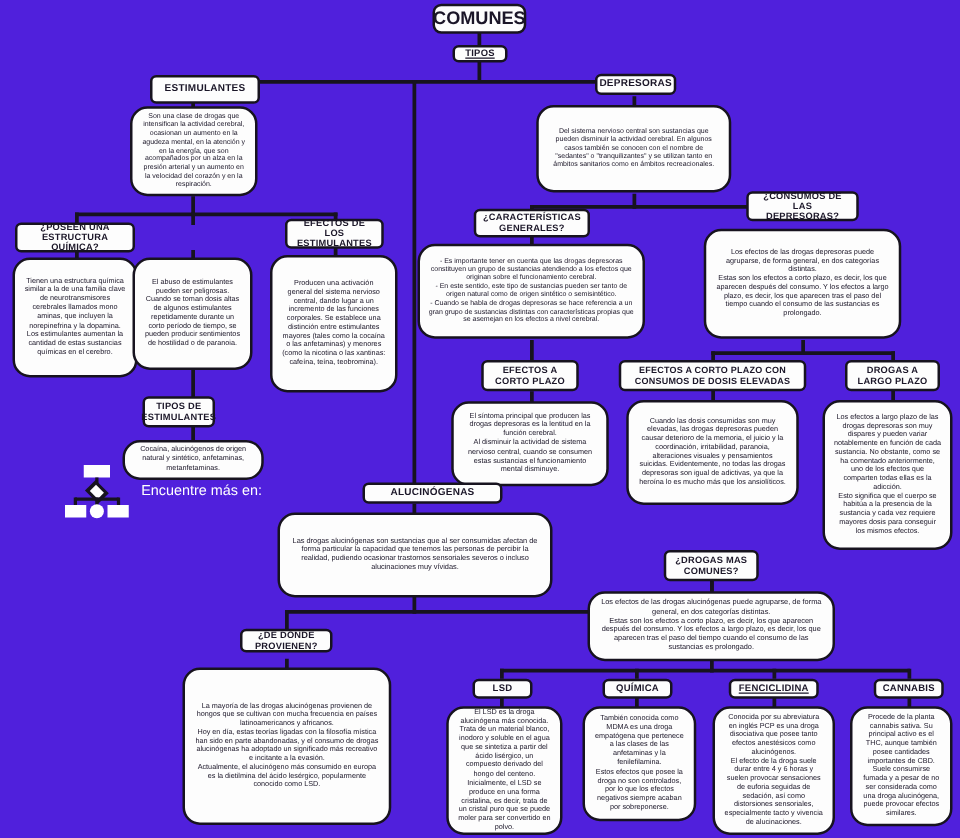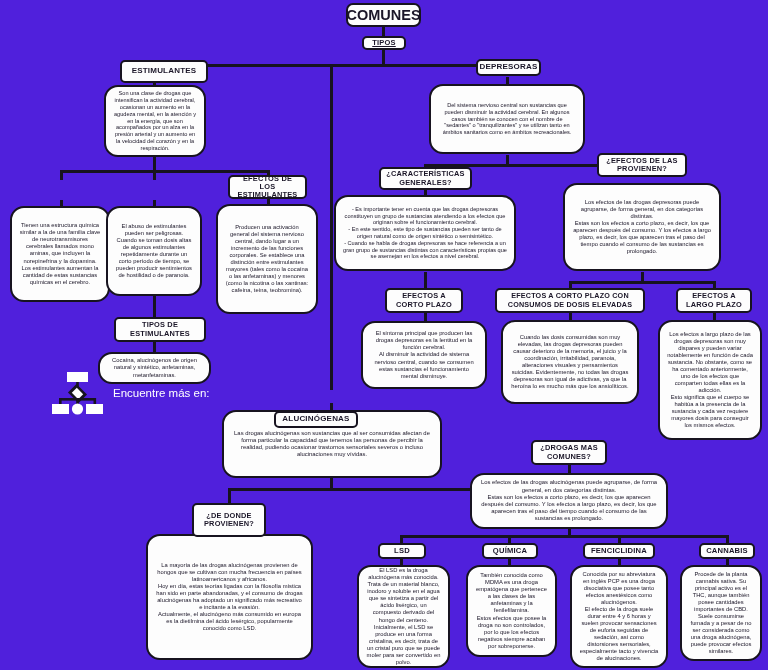--- a/index.html
+++ b/index.html
@@ -134,72 +134,73 @@
   <div class="ln" style="left:618px; top:558px; width:3px; height:8px;"></div>
   <div class="ln" style="left:726px; top:558px; width:3px; height:8px;"></div>
 
   <div class="node title" style="left:346px; top:3px; width:75px; height:24px; font-size:14.5px;">COMUNES</div>
 
   <div class="node label" style="left:362px; top:36px; width:44px; height:14px; font-size:7.5px;text-decoration:underline;">TIPOS</div>
 
   <div class="node label" style="left:96px; top:60px; width:88px; height:23px; font-size:8px;margin-left:24px;">ESTIMULANTES</div>
   <div class="node body" style="left:104px; top:85px; width:102px; height:72px; font-size:5.6px;">Son una clase de drogas que intensifican la actividad cerebral, ocasionan un aumento en la agudeza mental, en la atención y en la energía, que son acompañados por un alza en la presión arterial y un aumento en la velocidad del corazón y en la respiración.</div>
 
+  <div class="node label" style="left:12px; top:178px; width:96px; height:24px; font-size:7.4px;">¿POSEEN UNA ESTRUCTURA QUÍMICA?</div>
   <div class="node body" style="left:10px; top:206px; width:100px; height:96px; font-size:5.8px;">Tienen una estructura química similar a la de una familia clave de neurotransmisores cerebrales llamados mono aminas, que incluyen la norepinefrina y la dopamina. Los estimulantes aumentan la cantidad de estas sustancias químicas en el cerebro.</div>
 
   <div class="node body" style="left:106px; top:206px; width:96px; height:90px; font-size:5.8px;">El abuso de estimulantes pueden ser peligrosas. Cuando se toman dosis altas de algunos estimulantes repetidamente durante un corto período de tiempo, se pueden producir sentimientos de hostilidad o de paranoia.</div>
-  <div class="node label" style="left:114px; top:317px; width:92px; height:25px; font-size:7.4px;">TIPOS DE ESTIMULANTES</div>
+  <div class="node label" style="left:114px; top:317px; width:58px; height:25px; font-size:7.4px;">TIPOS DE ESTIMULANTES</div>
   <div class="node body" style="left:98px; top:352px; width:113px; height:32px; font-size:5.8px;">Cocaína, alucinógenos de origen natural y sintético, anfetaminas, metanfetaminas.</div>
 
   <div class="node label" style="left:228px; top:175px; width:79px; height:24px; font-size:7.4px;">EFECTOS DE LOS ESTIMULANTES</div>
   <div class="node body" style="left:216px; top:204px; width:102px; height:110px; font-size:5.8px;">Producen una activación general del sistema nervioso central, dando lugar a un incremento de las funciones corporales. Se establece una distinción entre estimulantes mayores (tales como la cocaína o las anfetaminas) y menores (como la nicotina o las xantinas: cafeína, teína, teobromina).</div>
 
   <div class="node label" style="left:476px; top:59px; width:65px; height:17px; font-size:8px;">DEPRESORAS</div>
   <div class="node body" style="left:429px; top:84px; width:156px; height:70px; font-size:5.6px;">Del sistema nervioso central son sustancias que pueden disminuir la actividad cerebral. En algunos casos también se conocen con el nombre de "sedantes" o "tranquilizantes" y se utilizan tanto en ámbitos sanitarios como en ámbitos recreacionales.</div>
 
   <div class="node label" style="left:379px; top:167px; width:93px; height:23px; font-size:7.4px;">¿CARACTERÍSTICAS GENERALES?</div>
   <div class="node body" style="left:334px; top:195px; width:182px; height:76px; font-size:5.6px; white-space:pre-line;">- Es importante tener en cuenta que las drogas depresoras constituyen un grupo de sustancias atendiendo a los efectos que originan sobre el funcionamiento cerebral.
 - En este sentido, este tipo de sustancias pueden ser tanto de origen natural como de origen sintético o semisintético.
 - Cuando se habla de drogas depresoras se hace referencia a un gran grupo de sustancias distintas con características propias que se asemejan en los efectos a nivel cerebral.</div>
   <div class="node label" style="left:385px; top:288px; width:78px; height:25px; font-size:7.4px;">EFECTOS A CORTO PLAZO</div>
   <div class="node body" style="left:361px; top:321px; width:126px; height:68px; font-size:5.8px; white-space:pre-line;">El síntoma principal que producen las drogas depresoras es la lentitud en la función cerebral.
 Al disminuir la actividad de sistema nervioso central, cuando se consumen estas sustancias el funcionamiento mental disminuye.</div>
 
-  <div class="node label" style="left:597px; top:153px; width:90px; height:24px; font-size:7.4px;">¿EFECTOS DE LAS PROVIENEN?</div>
+  <div class="node label" style="left:597px; top:153px; width:90px; height:24px; font-size:7.4px;">¿CONSUMOS DE LAS DEPRESORAS?</div>
   <div class="node body" style="left:563px; top:183px; width:158px; height:88px; font-size:5.8px; white-space:pre-line;">Los efectos de las drogas depresoras puede agruparse, de forma general, en dos categorías distintas.
 Estas son los efectos a corto plazo, es decir, los que aparecen después del consumo. Y los efectos a largo plazo, es decir, los que aparecen tras el paso del tiempo cuando el consumo de las sustancias es prolongado.</div>
 
   <div class="node label" style="left:495px; top:288px; width:150px; height:25px; font-size:7.2px;">EFECTOS A CORTO PLAZO CON CONSUMOS DE DOSIS ELEVADAS</div>
   <div class="node body" style="left:501px; top:320px; width:138px; height:84px; font-size:5.8px;">Cuando las dosis consumidas son muy elevadas, las drogas depresoras pueden causar deterioro de la memoria, el juicio y la coordinación, irritabilidad, paranoia, alteraciones visuales y pensamientos suicidas. Evidentemente, no todas las drogas depresoras son igual de adictivas, ya que la heroína lo es mucho más que los ansiolíticos.</div>
 
-  <div class="node label" style="left:676px; top:288px; width:76px; height:25px; font-size:7.4px;">EFECTOS A LARGO PLAZO</div>
+  <div class="node label" style="left:676px; top:288px; width:76px; height:25px; font-size:7.4px;">DROGAS A LARGO PLAZO</div>
   <div class="node body" style="left:658px; top:320px; width:104px; height:120px; font-size:5.8px; white-space:pre-line;">Los efectos a largo plazo de las drogas depresoras son muy dispares y pueden variar notablemente en función de cada sustancia. No obstante, como se ha comentado anteriormente, uno de los efectos que comparten todas ellas es la adicción.
 Esto significa que el cuerpo se habitúa a la presencia de la sustancia y cada vez requiere mayores dosis para conseguir los mismos efectos.</div>
 
-  <div class="node label" style="left:274px; top:386px; width:84px; height:17px; font-size:8px;margin-top:25px;">ALUCINÓGENAS</div>
+  <div class="node label" style="left:290px; top:386px; width:112px; height:17px; font-size:8px;">ALUCINÓGENAS</div>
   <div class="node body" style="left:222px; top:410px; width:220px; height:68px; font-size:5.9px;">Las drogas alucinógenas son sustancias que al ser consumidas afectan de forma particular la capacidad que tenemos las personas de percibir la realidad, pudiendo ocasionar trastornos sensoriales severos o incluso alucinaciones muy vívidas.</div>
 
-  <div class="node label" style="left:192px; top:503px; width:74px; height:34px; font-size:7.4px;">¿DE DONDE PROVIENEN?</div>
+  <div class="node label" style="left:192px; top:503px; width:74px; height:19px; font-size:7.4px;">¿DE DONDE PROVIENEN?</div>
   <div class="node body" style="left:146px; top:534px; width:167px; height:126px; font-size:5.8px; white-space:pre-line;">La mayoría de las drogas alucinógenas provienen de hongos que se cultivan con mucha frecuencia en países latinoamericanos y africanos.
 Hoy en día, estas teorías ligadas con la filosofía mística han sido en parte abandonadas, y el consumo de drogas alucinógenas ha adoptado un significado más recreativo e incitante a la evasión.
 Actualmente, el alucinógeno más consumido en europa es la dietilmina del ácido lesérgico, popularmente conocido como LSD.</div>
 
   <div class="node label" style="left:531px; top:440px; width:76px; height:25px; font-size:7.4px;">¿DROGAS MAS COMUNES?</div>
   <div class="node body" style="left:470px; top:473px; width:198px; height:56px; font-size:5.9px; white-space:pre-line;">Los efectos de las drogas alucinógenas puede agruparse, de forma general, en dos categorías distintas.
 Estas son los efectos a corto plazo, es decir, los que aparecen después del consumo. Y los efectos a largo plazo, es decir, los que aparecen tras el paso del tiempo cuando el consumo de las sustancias es prolongado.</div>
 
   <div class="node label" style="left:378px; top:543px; width:48px; height:16px; font-size:7.6px;">LSD</div>
   <div class="node body" style="left:357px; top:565px; width:93px; height:103px; font-size:5.8px; white-space:pre-line;">El LSD es la droga alucinógena más conocida. Trata de un material blanco, inodoro y soluble en el agua que se sintetiza a partir del ácido lisérgico, un compuesto derivado del hongo del centeno.
 Inicialmente, el LSD se produce en una forma cristalina, es decir, trata de un cristal puro que se puede moler para ser convertido en polvo.</div>
 
   <div class="node label" style="left:482px; top:543px; width:56px; height:16px; font-size:7.6px;">QUÍMICA</div>
   <div class="node body" style="left:466px; top:565px; width:91px; height:92px; font-size:5.8px; white-space:pre-line;">También conocida como MDMA es una droga empatógena que pertenece a las clases de las anfetaminas y la fenilefilamina.
 Estos efectos que posee la droga no son controlados, por lo que los efectos negativos siempre acaban por sobreponerse.</div>
 
-  <div class="node label" style="left:583px; top:543px; width:72px; height:16px; font-size:7.6px;">FENCICLIDINA</div>
+  <div class="node label" style="left:583px; top:543px; width:72px; height:16px; font-size:7.6px;text-decoration:underline;">FENCICLIDINA</div>
   <div class="node body" style="left:570px; top:565px; width:98px; height:103px; font-size:5.8px; white-space:pre-line;">Conocida por su abreviatura en inglés PCP es una droga disociativa que posee tanto efectos anestésicos como alucinógenos.
 El efecto de la droga suele durar entre 4 y 6 horas y suelen provocar sensaciones de euforia seguidas de sedación, así como distorsiones sensoriales, especialmente tacto y vivencia de alucinaciones.</div>
 
   <div class="node label" style="left:699px; top:543px; width:56px; height:16px; font-size:7.6px;">CANNABIS</div>
   <div class="node body" style="left:680px; top:565px; width:82px; height:96px; font-size:5.8px;">Procede de la planta cannabis sativa. Su principal activo es el THC, aunque también posee cantidades importantes de CBD. Suele consumirse fumada y a pesar de no ser considerada como una droga alucinógena, puede provocar efectos similares.</div>
 
   <div id="watermark">
     <svg width="52" height="46" viewBox="0 0 52 46">
       <rect x="15" y="1" width="21" height="10" fill="#ffffff"></rect>
       <rect x="24.2" y="11" width="2.6" height="5" fill="#17131f"></rect>

